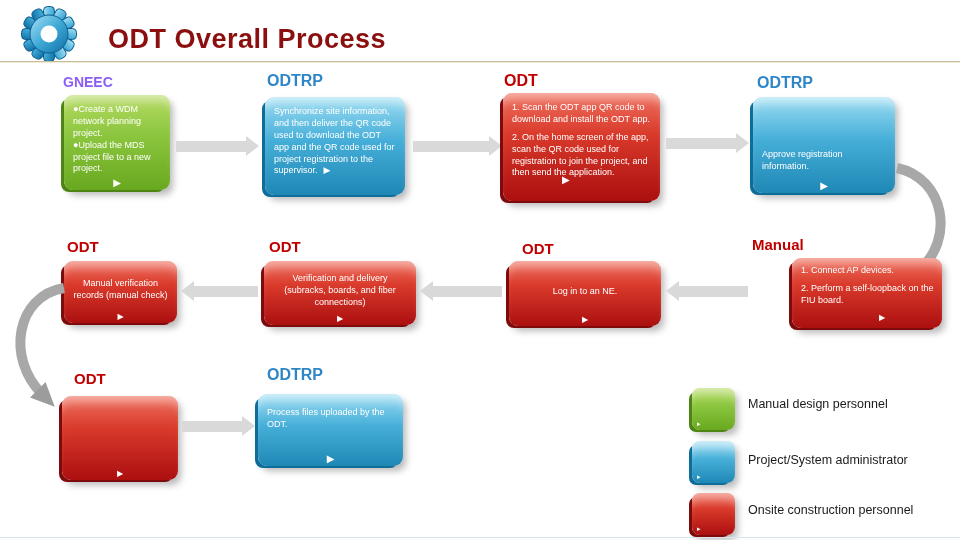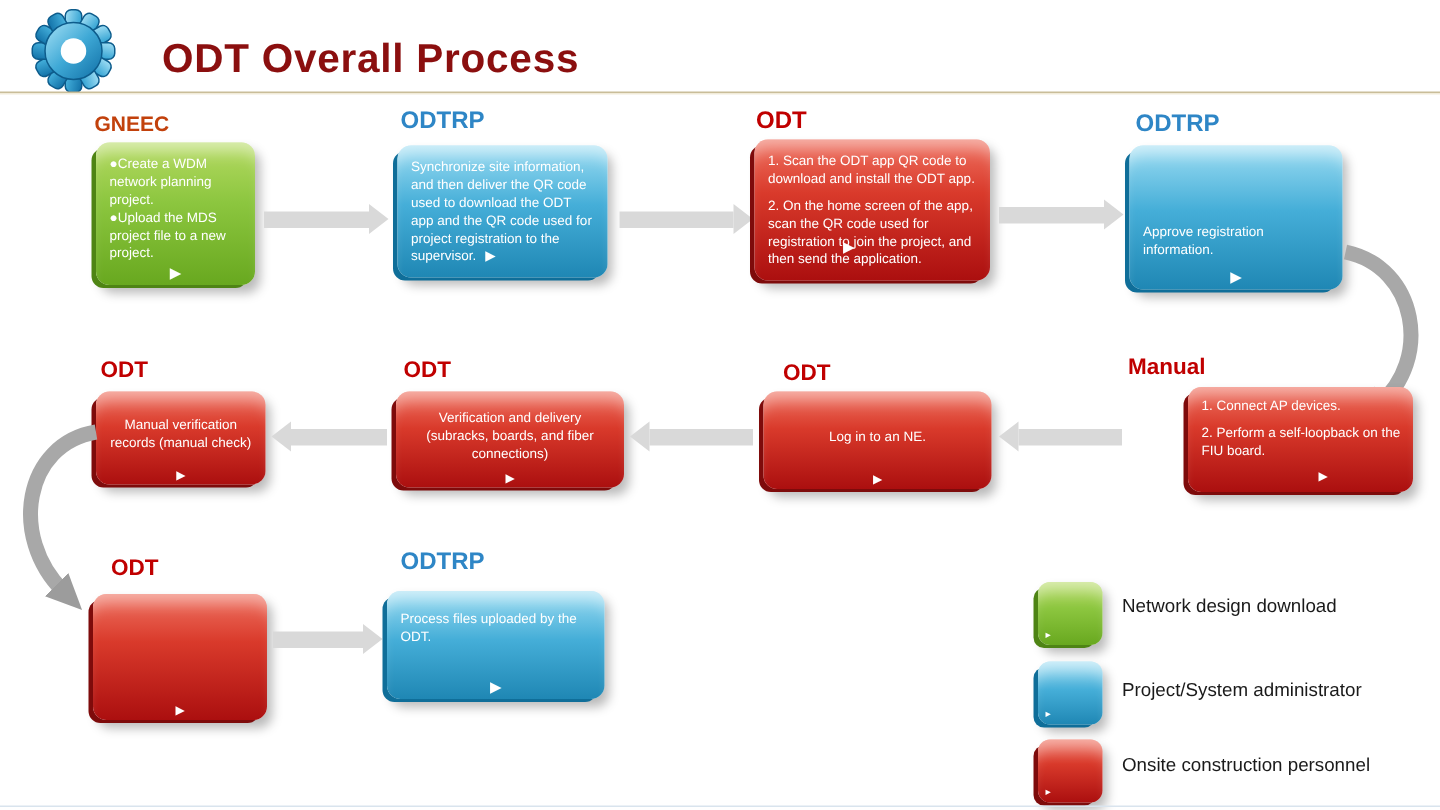--- a/index.html
+++ b/index.html
@@ -7,21 +7,21 @@
          font-family:"Liberation Sans",sans-serif;}
   
   .page-title{position:absolute;left:108px;top:24px;margin:0;font-size:27px;font-weight:bold;
               color:#8b0f0f;letter-spacing:0.5px;}
   .gear{position:absolute;left:20px;top:5px;}
   .hrule{position:absolute;left:0;top:61px;width:960px;height:0;
          border-top:1px solid #c9bd99;border-bottom:1px solid #f1ebd9;}
   .bottomrule{position:absolute;left:0;top:537px;width:960px;height:0;border-top:1px solid #d9e4ee;}
   
   .heading{position:absolute;font-weight:bold;font-size:16px;}
-  .h-green{color:#c2410c;font-size:14px;}
+  .h-green{color:#8b5cf6;font-size:14px;}
   .h-blue{color:#2e86c6;}
   .h-red{color:#c00000;}
   
   .box{position:absolute;border-radius:9px;color:#fff;font-size:9px;line-height:1.32;
        padding:9px 7px 12px 9px;box-sizing:border-box;}
   .box p{margin:0 0 6px 0;}
   .box.green{background:linear-gradient(180deg,#b5da62 0%,#8cc63f 42%,#68a81f 100%);
        box-shadow:-4px 3px 0 -1px #4e8414, 3px 5px 7px rgba(0,0,0,.28),
                   inset 0 12px 10px -6px rgba(255,255,255,.5);}
   .box.blue{background:linear-gradient(180deg,#9bdcf2 0%,#45aed8 45%,#1f87b4 100%);
@@ -78,29 +78,29 @@
   <div class="box green" style="left:64px;top:95px;width:106px;height:95px">
     <div>●Create a WDM network planning project.</div>
     <div>●Upload the MDS project file to a new project.</div>
     <span class="play">▶</span>
   </div>
 
   <div class="shaft" style="left:176px;top:141px;width:70px"></div>
   <div class="head-r" style="left:246px;top:136px"></div>
 
   <div class="heading h-blue" style="left:267px;top:72px">ODTRP</div>
-  <div class="box blue" style="left:265px;top:97px;width:140px;height:88px">
+  <div class="box blue" style="left:265px;top:97px;width:140px;height:98px">
     <span>Synchronize site information, and then deliver the QR code used to download the ODT app and the QR code used for project registration to the supervisor.</span><span class="play-inline">▶</span>
   </div>
 
   <div class="shaft" style="left:413px;top:141px;width:76px"></div>
   <div class="head-r" style="left:489px;top:136px"></div>
 
   <div class="heading h-red" style="left:504px;top:72px">ODT</div>
-  <div class="box red" style="left:503px;top:93px;width:157px;height:94px">
+  <div class="box red" style="left:503px;top:93px;width:157px;height:108px">
     <p>1. Scan the ODT app QR code to download and install the ODT app.</p>
     <p>2. On the home screen of the app, scan the QR code used for registration to join the project, and then send the application.</p>
     <span class="play" style="bottom:16px;left:40%">▶</span>
   </div>
 
   <div class="shaft" style="left:666px;top:138px;width:70px"></div>
   <div class="head-r" style="left:736px;top:133px"></div>
 
   <div class="heading h-blue" style="left:757px;top:74px">ODTRP</div>
   <div class="box blue" style="left:753px;top:97px;width:142px;height:96px;padding-top:52px">
@@ -170,21 +170,21 @@
 
   <div class="heading h-blue" style="left:267px;top:366px">ODTRP</div>
   <div class="box blue" style="left:258px;top:394px;width:145px;height:72px;padding-top:13px">
     <span>Process files uploaded by the ODT.</span>
     <span class="play">▶</span>
   </div>
 
   <div class="lg-swatch box green" style="left:692px;top:388px;padding:0">
     <span class="mini">▸</span>
   </div>
-  <div class="lg-label" style="left:748px;top:397px">Network design download</div>
+  <div class="lg-label" style="left:748px;top:397px">Manual design personnel</div>
 
   <div class="lg-swatch box blue" style="left:692px;top:441px;padding:0">
     <span class="mini">▸</span>
   </div>
   <div class="lg-label" style="left:748px;top:453px">Project/System administrator</div>
 
   <div class="lg-swatch box red" style="left:692px;top:493px;padding:0">
     <span class="mini">▸</span>
   </div>
   <div class="lg-label" style="left:748px;top:503px">Onsite construction personnel</div>

